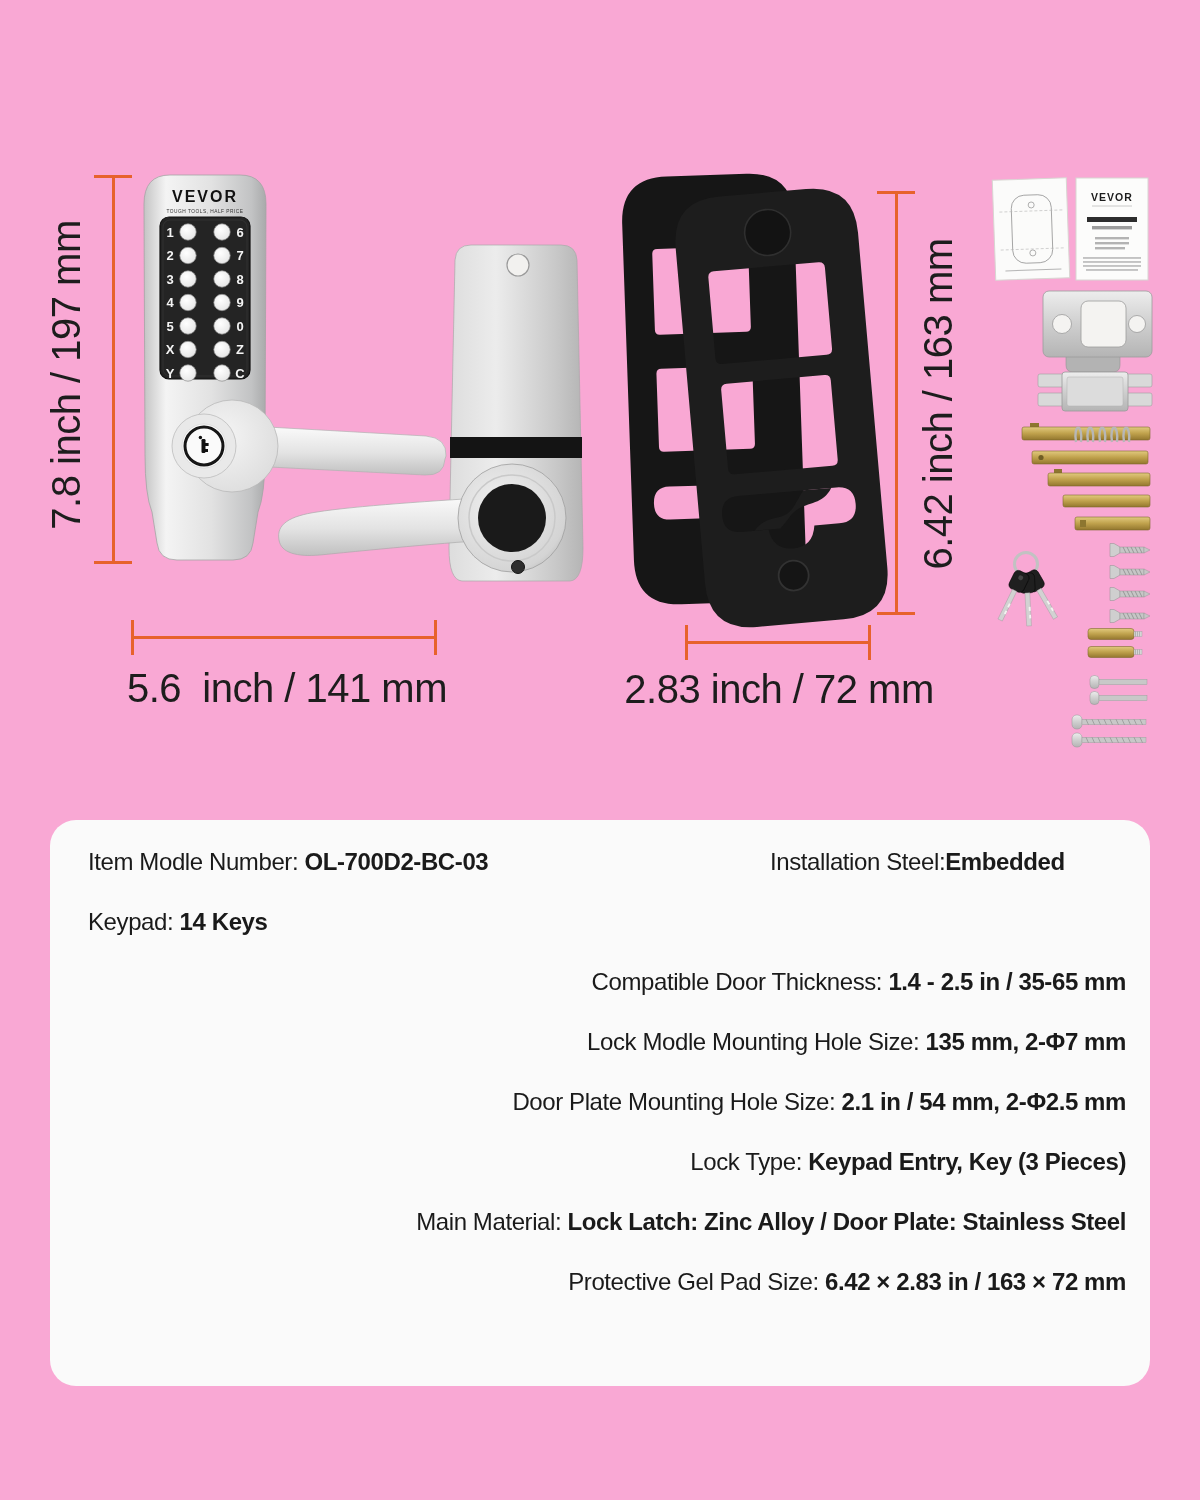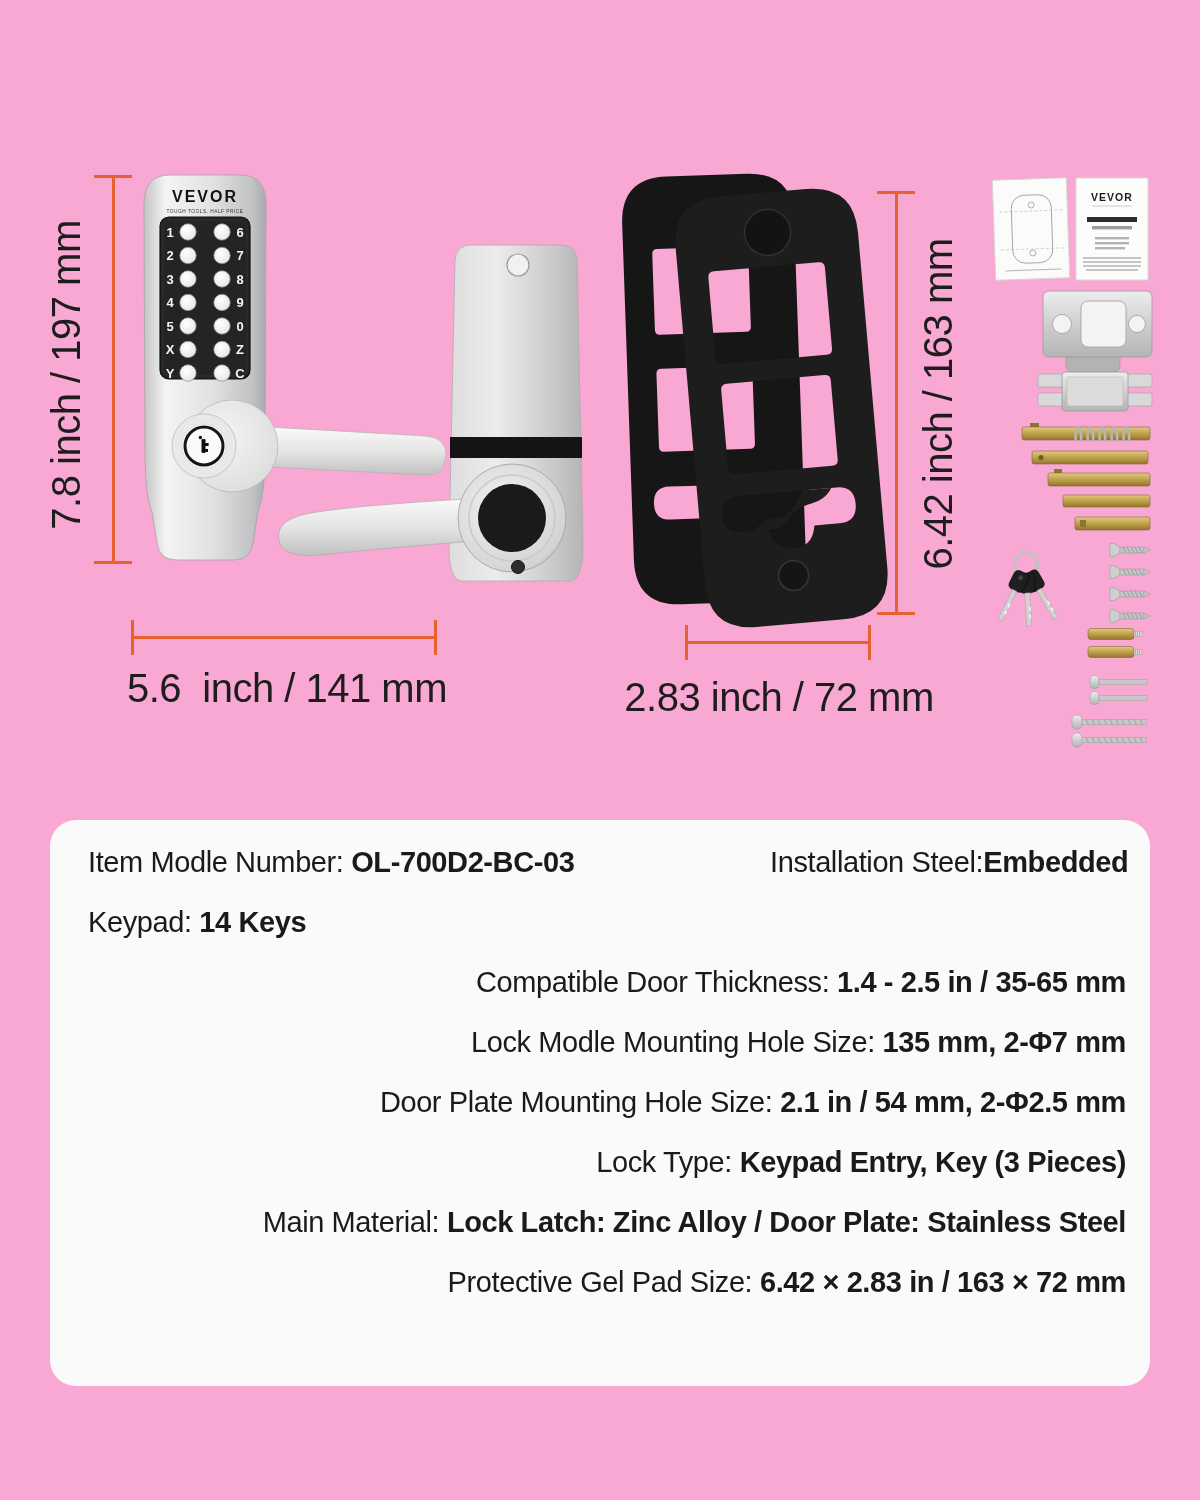--- a/index.html
+++ b/index.html
@@ -22,21 +22,21 @@
 
   
   .spec-panel{
     position:absolute; left:50px; top:820px; width:1100px; height:566px;
     background:#fafafa; border-radius:26px; box-sizing:border-box;
     padding:12px 24px 0 38px;
   }
   .spec-row{display:grid; grid-template-columns:682px 1fr; height:60px;}
   .spec-row.single{grid-template-columns:1fr;text-align:right;}
   .spec-cell{
-    font-size:29px; line-height:60px; letter-spacing:-0.4px;
+    font-size:24px; line-height:60px; letter-spacing:-0.4px;
     white-space:nowrap; overflow:visible;
   }
   .spec-cell .val{font-weight:700;}
 </style>
 </head>
 <body>
 
 <div class="canvas">
 
   <svg style="left:130px; top:160px;" width="470" height="440" viewBox="0 0 470 440">
@@ -300,21 +300,21 @@
   <div class="dim-label" style="left:87px; top:663px; width:400px;">5.6  inch / 141 mm</div>
 
   <div class="dim" style="left:895px; top:193px; width:3px; height:422px;"></div>
   <div class="dim" style="left:877px; top:191px; width:38px; height:3px;"></div>
   <div class="dim" style="left:877px; top:612px; width:38px; height:3px;"></div>
   <div class="dim-label rot" style="left:738px; top:379px; width:400px;">6.42 inch / 163 mm</div>
 
   <div class="dim" style="left:687px; top:641px; width:184px; height:3px;"></div>
   <div class="dim" style="left:685px; top:625px; width:3px; height:35px;"></div>
   <div class="dim" style="left:868px; top:625px; width:3px; height:35px;"></div>
-  <div class="dim-label" style="left:579px; top:664px; width:400px;margin-top:8px;">2.83 inch / 72 mm</div>
+  <div class="dim-label" style="left:579px; top:664px; width:400px;">2.83 inch / 72 mm</div>
 
   <div class="spec-panel">
     <div class="spec-row">
       <div class="spec-cell"><span class="lbl">Item Modle Number: </span><span class="val">OL-700D2-BC-03</span></div>
       <div class="spec-cell"><span class="lbl">Installation Steel:</span><span class="val">Embedded</span></div>
     </div>
     <div class="spec-row">
       <div class="spec-cell"><span class="lbl">Keypad: </span><span class="val">14 Keys</span></div>
     </div>
     <div class="spec-row single">

